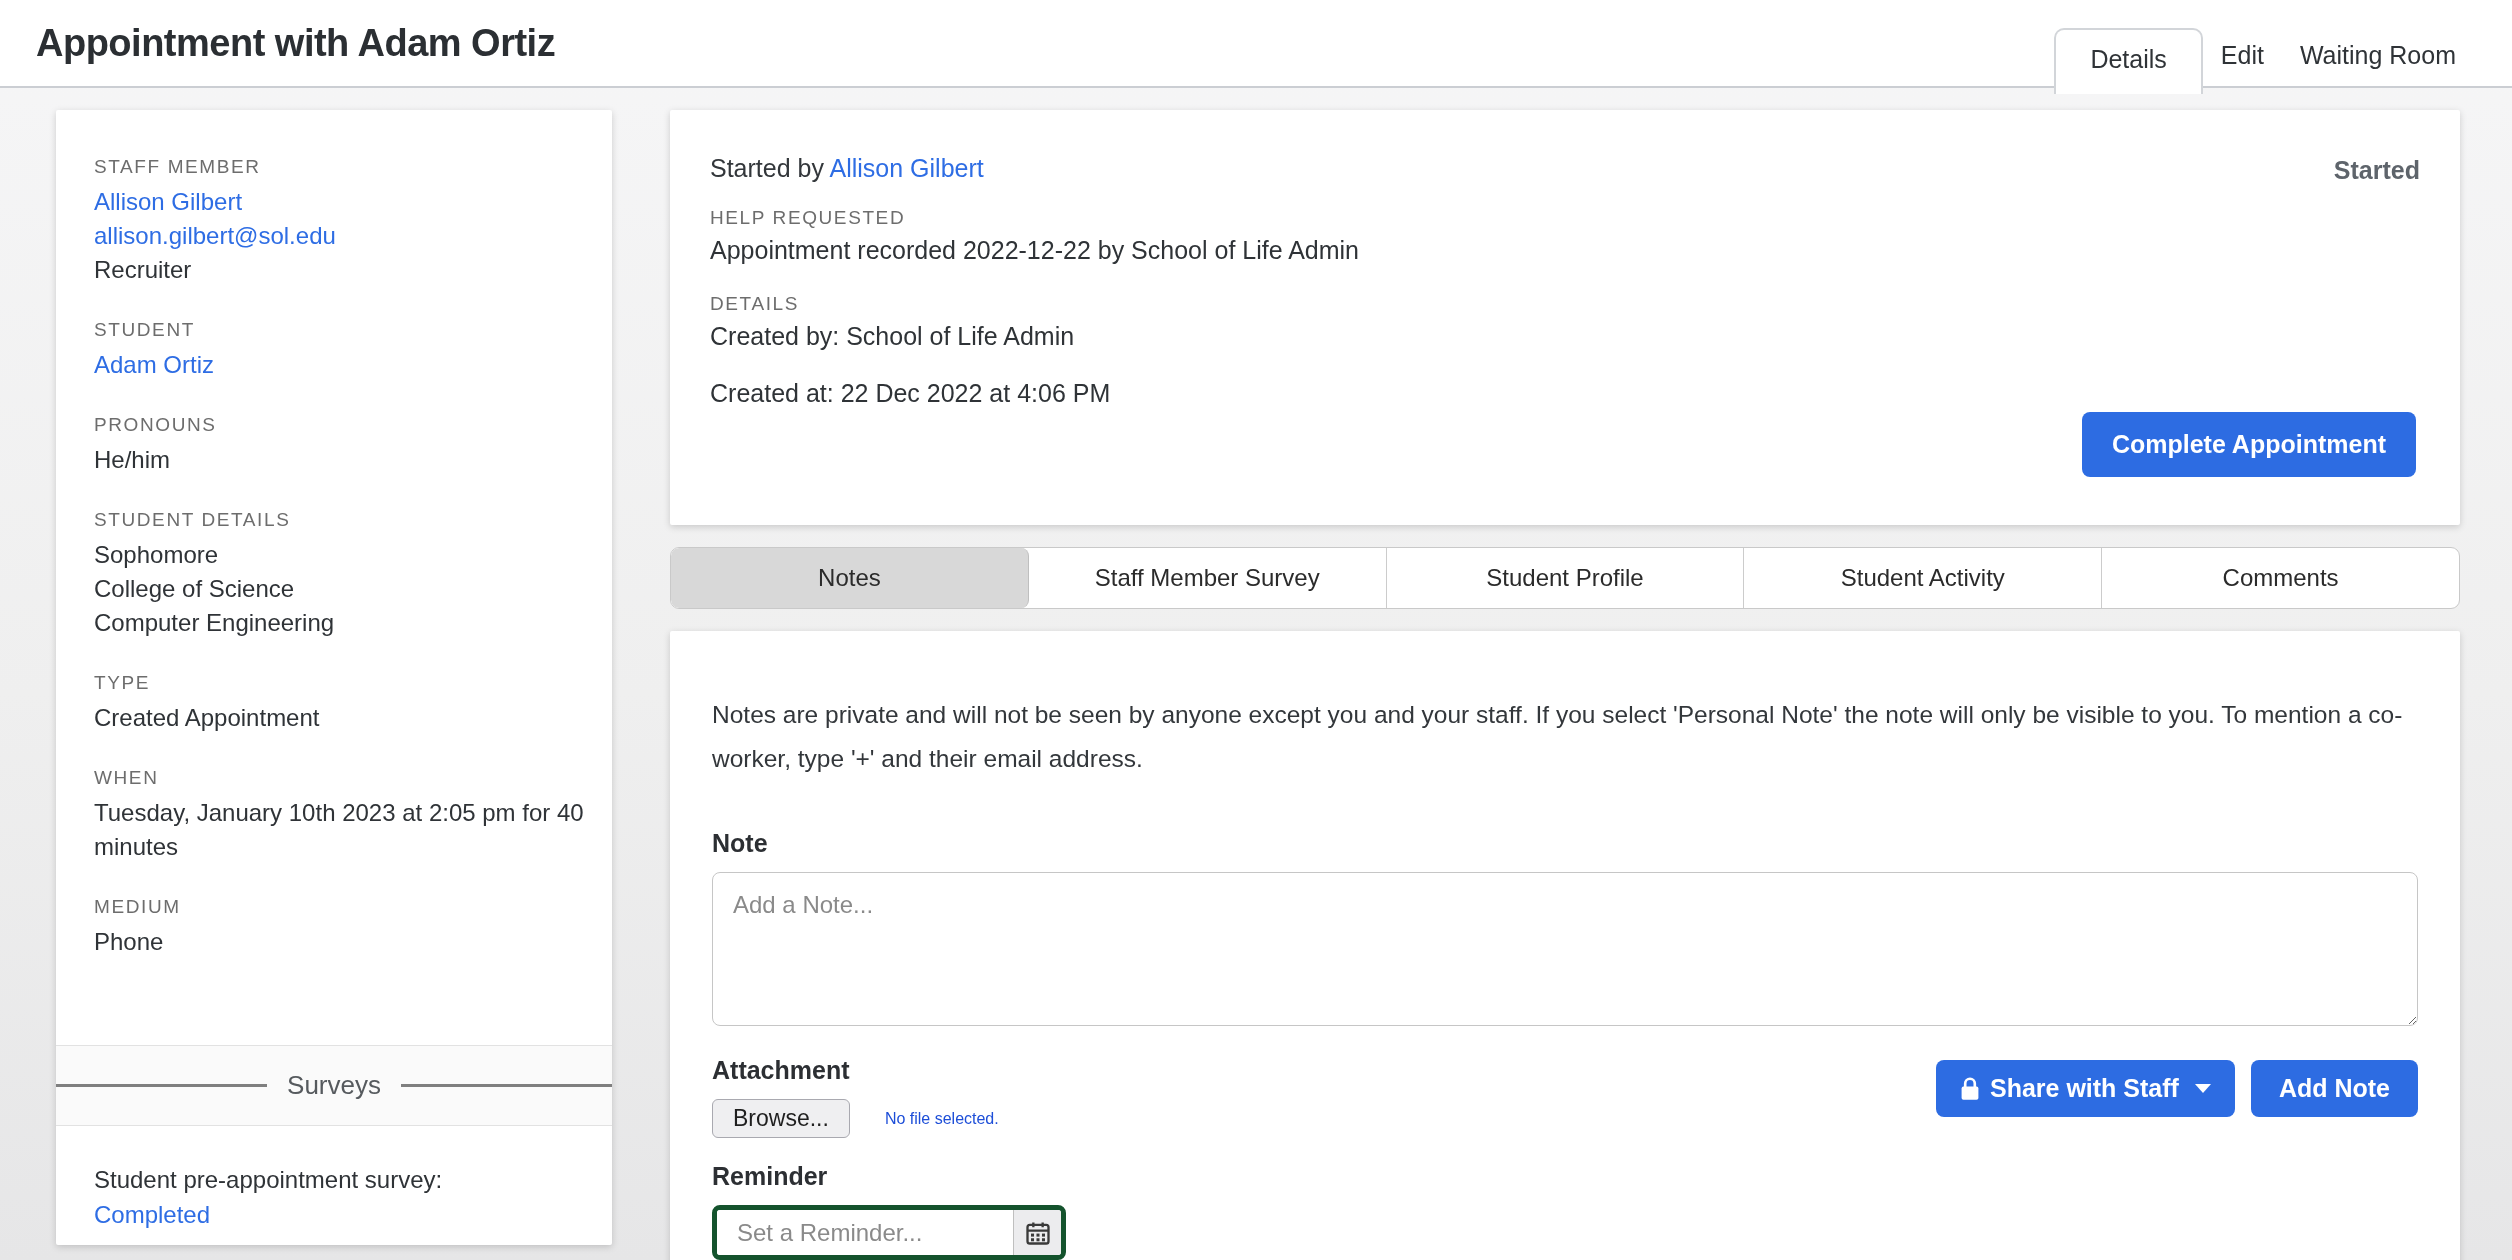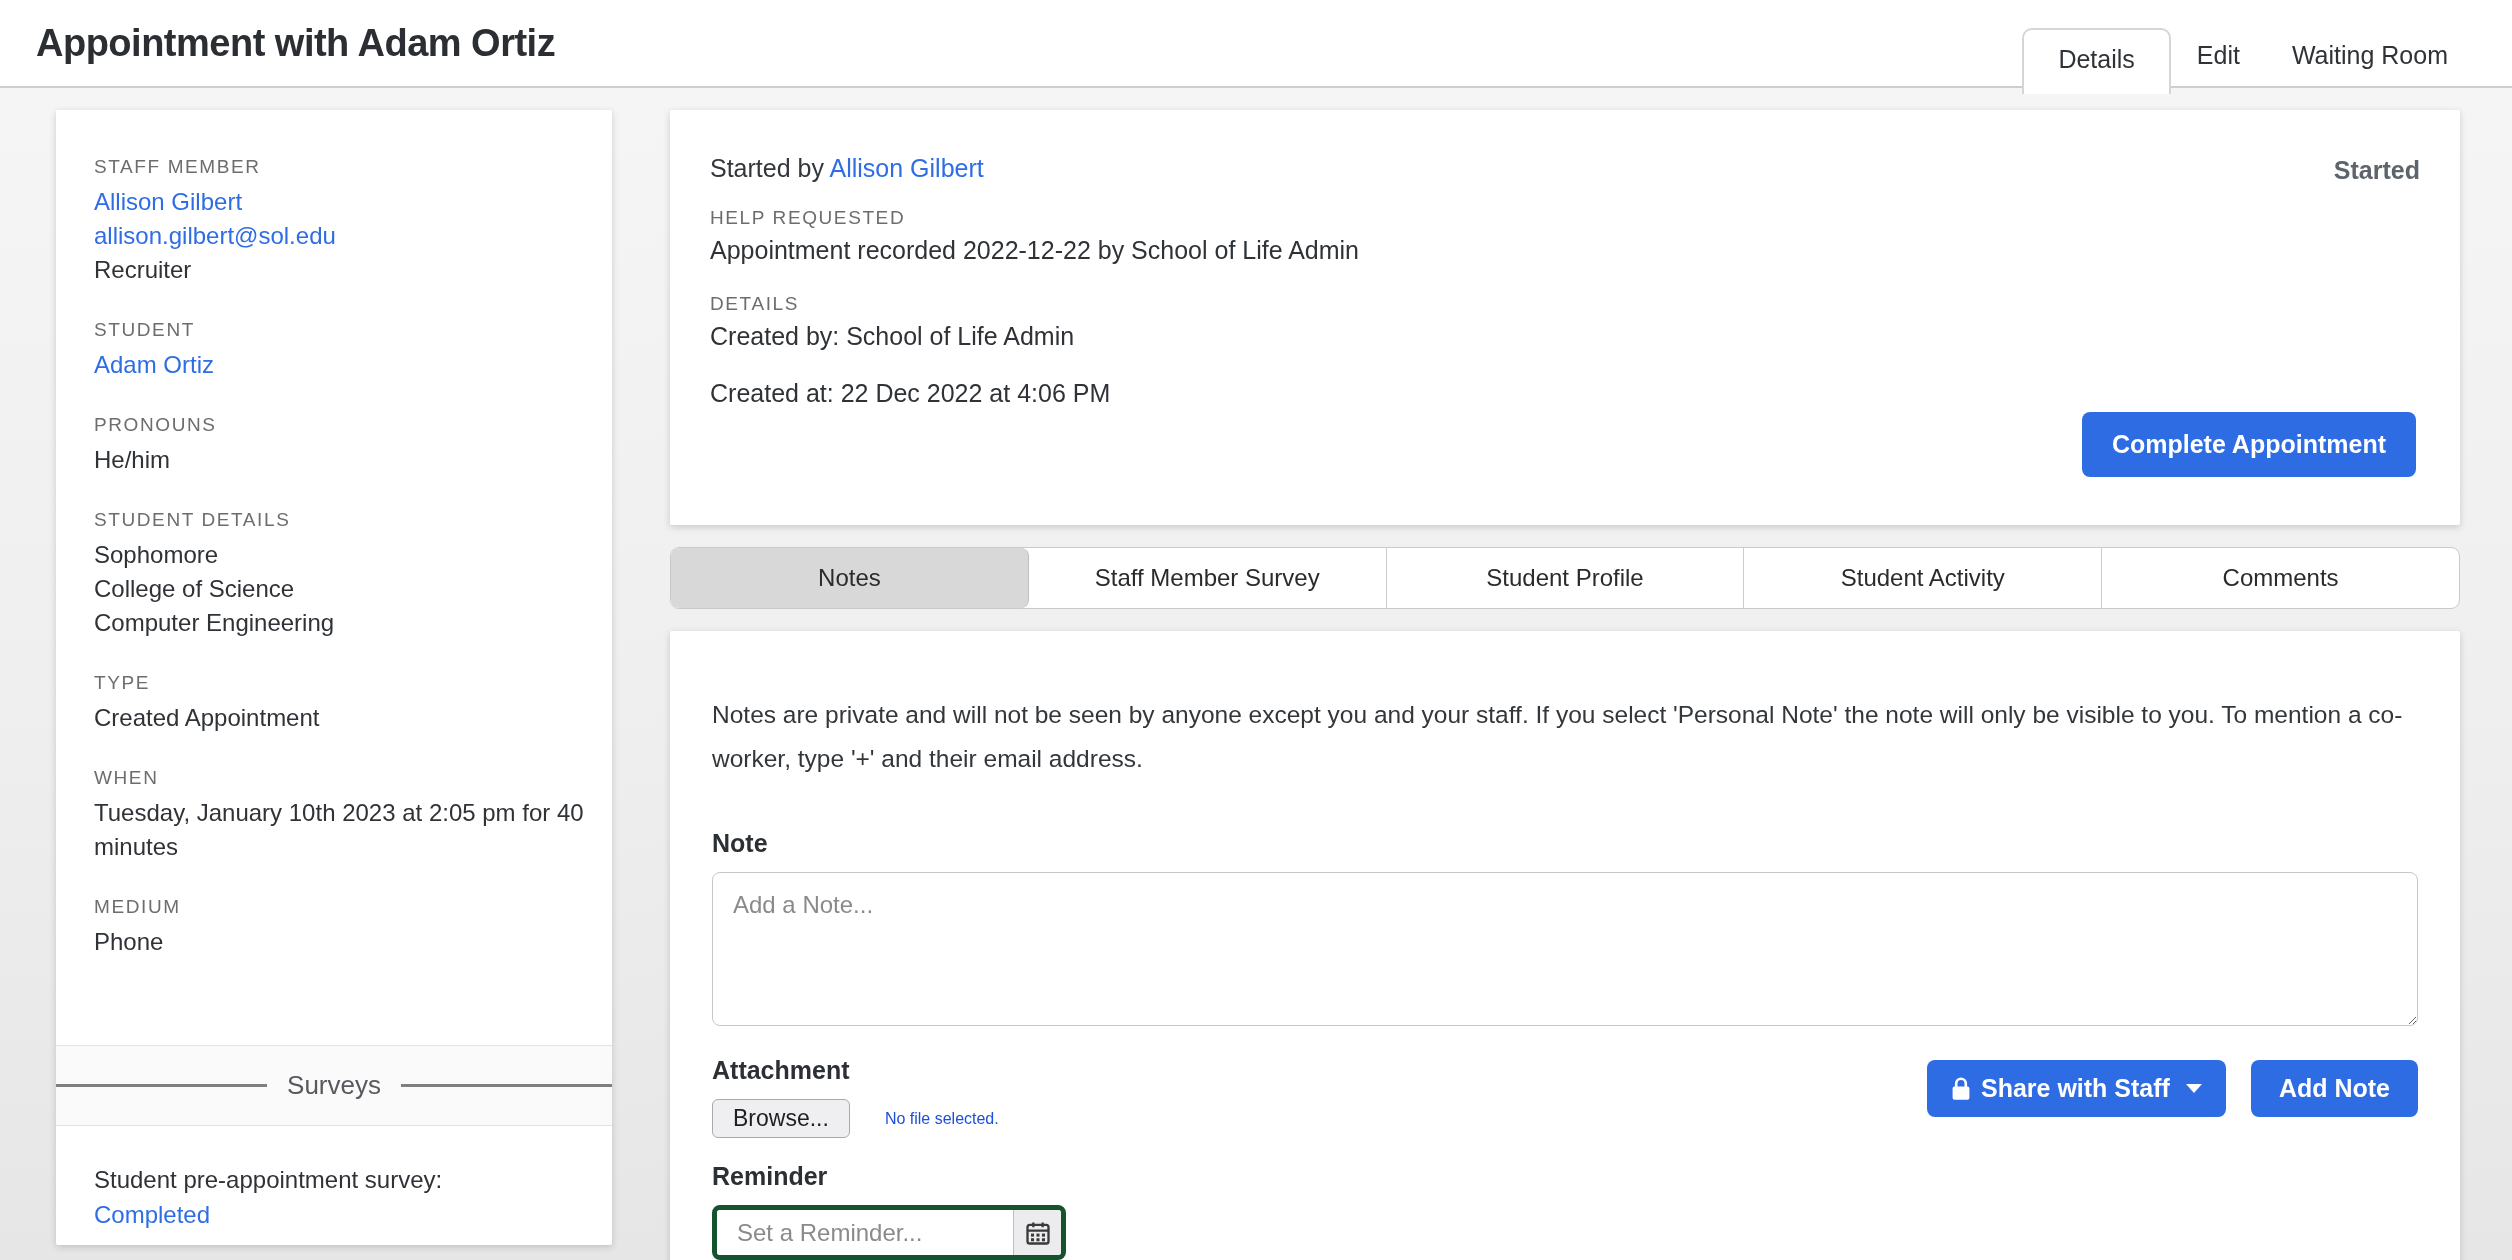--- a/index.html
+++ b/index.html
@@ -16,21 +16,21 @@
 
   
   .topbar{
     height:88px; background:#fff; border-bottom:2px solid #cbced3;
     display:flex; justify-content:space-between; align-items:center;
     padding:0 38px 0 36px; position:relative; z-index:4;
   }
   .page-title{ font-size:38px; font-weight:700; color:#2b2f33; letter-spacing:-.5px; }
   .hdr-tabs{ display:flex; align-items:flex-end; align-self:flex-end; height:100%; }
   .hdr-tab{
-    font-size:25px; color:#2f3337; padding:0 26px; display:flex; align-items:center;
+    font-size:25px; color:#2f3337; padding:0 18px; display:flex; align-items:center;
     height:62px; cursor:pointer; position:relative; z-index:5;
   }
   .hdr-tab.active{
     background:#fff; border:2px solid #d2d5d9; border-bottom:none;
     border-radius:10px 10px 0 0; height:66px; margin-bottom:-8px; padding:0 34px 6px;
   }
 
   
   .layout{ display:flex; gap:58px; padding:22px 52px 0 56px; }
   .card{ background:#fff; box-shadow:0 2px 7px rgba(0,0,0,.17); border-radius:2px; }
@@ -104,21 +104,21 @@
   }
   .reminder-group input{
     flex:1; border:none; outline:none; font-family:inherit; font-size:24px; color:#333;
     padding:0 20px; min-width:0;
   }
   .reminder-group input::placeholder{ color:#8a8a8a; }
   .cal-btn{
     width:48px; background:#ececee; border:none; border-left:1px solid #bfbfbf;
     display:flex; align-items:center; justify-content:center; cursor:pointer;
   }
-  .right-btns{ display:flex; gap:25px; margin-top:4px; }
+  .right-btns{ display:flex; gap:16px; margin-top:4px; }
   .share-btn{ height:57px; padding:0 24px; gap:10px; }
   .addnote-btn{ height:57px; padding:0 28px; }
   .caret{
     width:0; height:0; border-left:8px solid transparent; border-right:8px solid transparent;
     border-top:9px solid #fff; margin-left:6px;
   }
   .icon-svg{ display:block; }
 </style>
 </head>
 <body>

